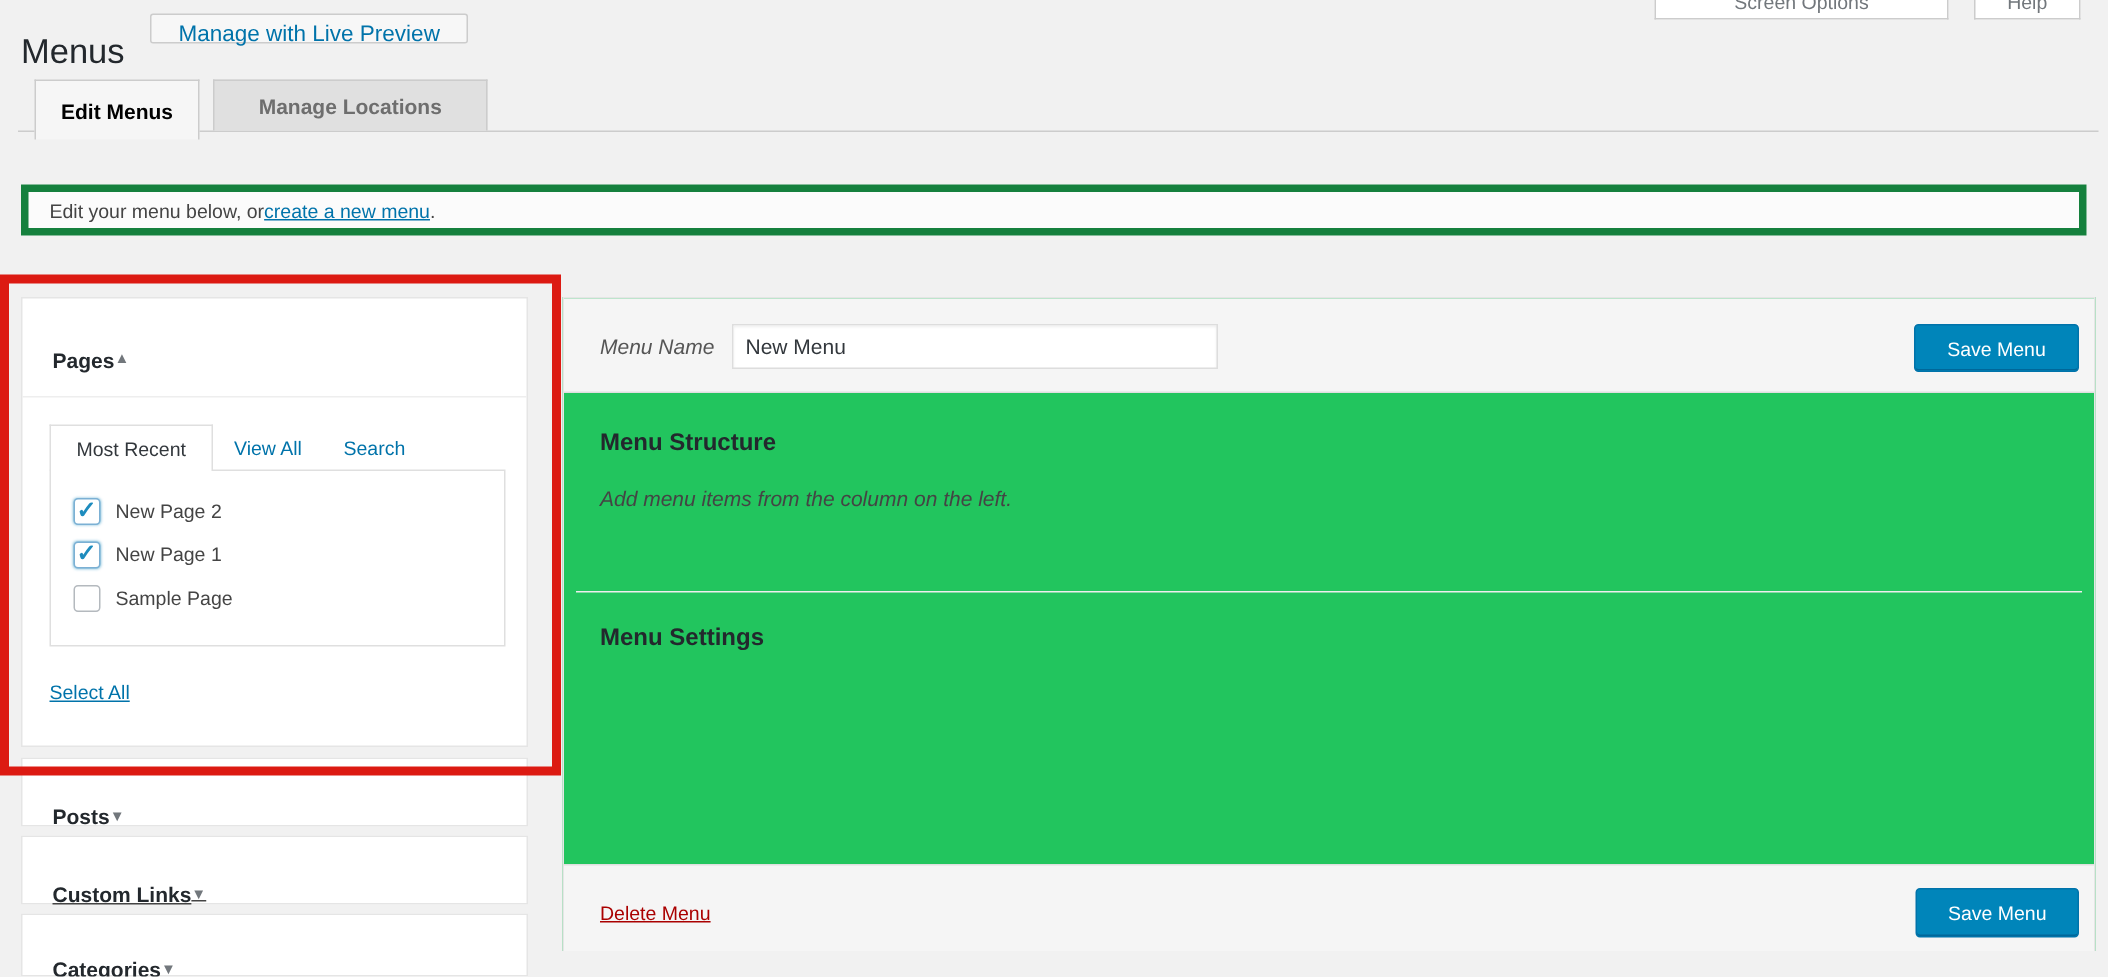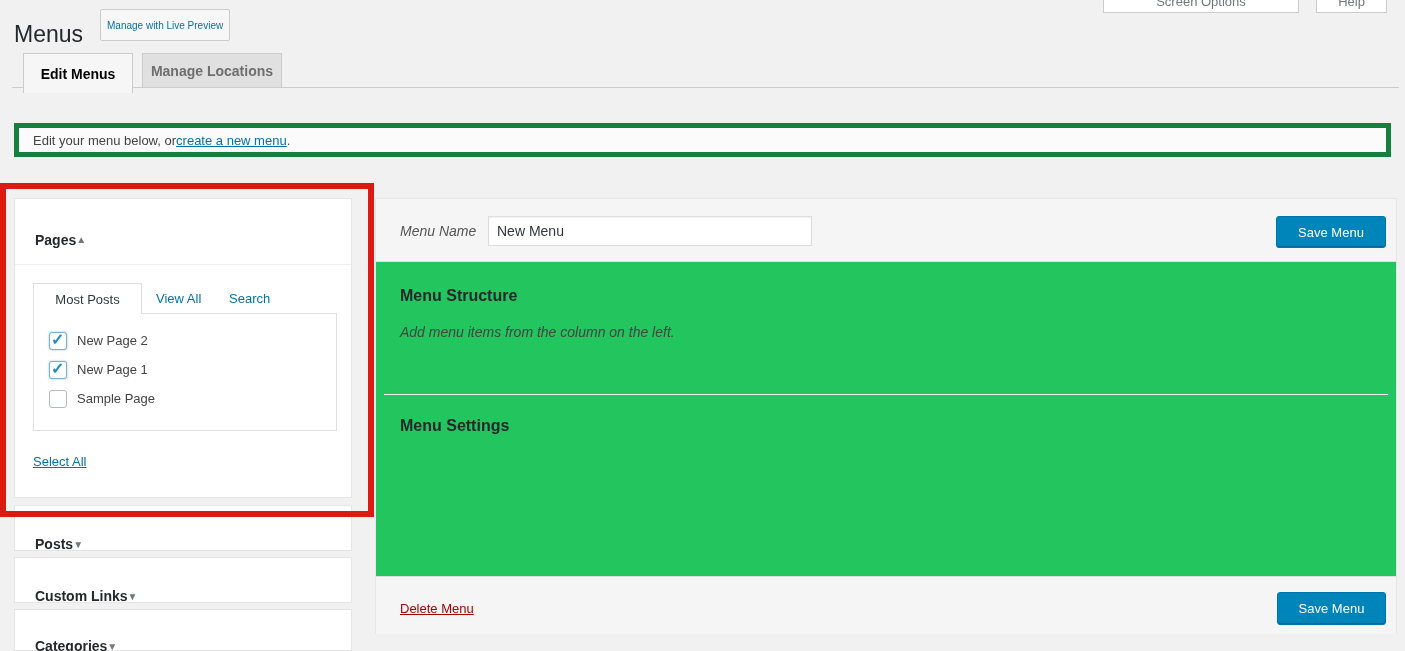--- a/index.html
+++ b/index.html
@@ -6,39 +6,39 @@
   body {
     width:1405px; height:651px; position:relative; overflow:hidden;
     background:#f1f1f1; font-family:"Liberation Sans", sans-serif;
     font-size:13px; color:#444;
   }
   .abs { position:absolute; box-sizing:border-box; }
 
   
   .page-title { left:14px; top:5px; font-size:23px; font-weight:400; color:#23282d; line-height:29px; }
   .title-action {
-    left:100px; top:9px; height:32px; line-height:25px; padding:0 6px;
+    left:100px; top:9px; height:20px; line-height:25px; padding:0 18px;
     background:#f7f7f7; border:1px solid #ccc; border-radius:2px;
-    color:#0073aa; cursor:pointer; font-size:10px;
+    color:#0073aa; cursor:pointer; font-size:15px;
   }
   .screen-meta-btn {
     top:-16px; height:29px; background:#fff; border:1px solid #ccc; border-top:none;
     color:#72777c; display:flex; align-items:flex-end; justify-content:center;
     padding-bottom:3px; font-size:13px; cursor:pointer;
   }
 
   
   .tab-line { left:12px; top:87px; width:1387px; border-top:1px solid #ccc; }
   .nav-tab {
     top:53px; height:34px; border:1px solid #ccc; border-bottom:none;
     display:flex; align-items:center; justify-content:center;
     font-weight:bold; font-size:14px; cursor:pointer;
   }
   .nav-tab.active { left:23px; width:110px; height:40px; background:#f6f6f6; color:#000; z-index:3; }
-  .nav-tab.inactive { left:142px; width:140px; background:#e0e0e0; color:#6e6e6e; }
+  .nav-tab.inactive { left:142px; width:183px; background:#e0e0e0; color:#6e6e6e; }
 
   
   .notice-bar {
     left:14px; top:123px; width:1377px; height:34px; background:#fbfbfb;
     border:5px solid #15803d; display:flex; align-items:center; padding-left:14px;
     color:#444;
   }
   a.blue-link { color:#0073aa; text-decoration:underline; cursor:pointer; }
   a.blue-link.no-ul { text-decoration:none; }
 
@@ -132,21 +132,21 @@
     <span>.</span>
 </div>
 
 <div class="abs annotation-rect"></div>
 
 <div class="abs postbox" style="top:198px; height:300px;">
   <div class="postbox-header">
     <span class="postbox-title">Pages</span>
     <span class="toggle-icon">▲</span>
   </div>
-  <div class="abs inner-tab">Most Posts</div>
+  <div class="abs inner-tab">Most Recent</div>
   <a class="abs inner-tab-link blue-link no-ul" style="left:141px;">View All</a>
   <a class="abs inner-tab-link blue-link no-ul" style="left:214px;">Search</a>
 
   <div class="abs checklist-box">
     <div class="check-row">
       <span class="cb checked"></span>
       <span>New Page 2</span>
     </div>
     <div class="check-row">
       <span class="cb checked"></span>
@@ -160,21 +160,21 @@
 
   <a class="abs blue-link select-all">Select All</a>
 </div>
 
 <div class="abs postbox closed-box" style="top:505px;">
   <div class="postbox-header">
     <span class="postbox-title">Posts</span>
     <span class="toggle-icon">▼</span>
   </div>
 </div>
-<div class="abs postbox closed-box" style="top:557px;">
+<div class="abs postbox closed-box" style="top:557px;text-decoration:underline;">
   <div class="postbox-header">
     <span class="postbox-title">Custom Links</span>
     <span class="toggle-icon">▼</span>
   </div>
 </div>
 <div class="abs postbox closed-box" style="top:609px; height:42px;">
   <div class="postbox-header">
     <span class="postbox-title">Categories</span>
     <span class="toggle-icon">▼</span>
   </div>

